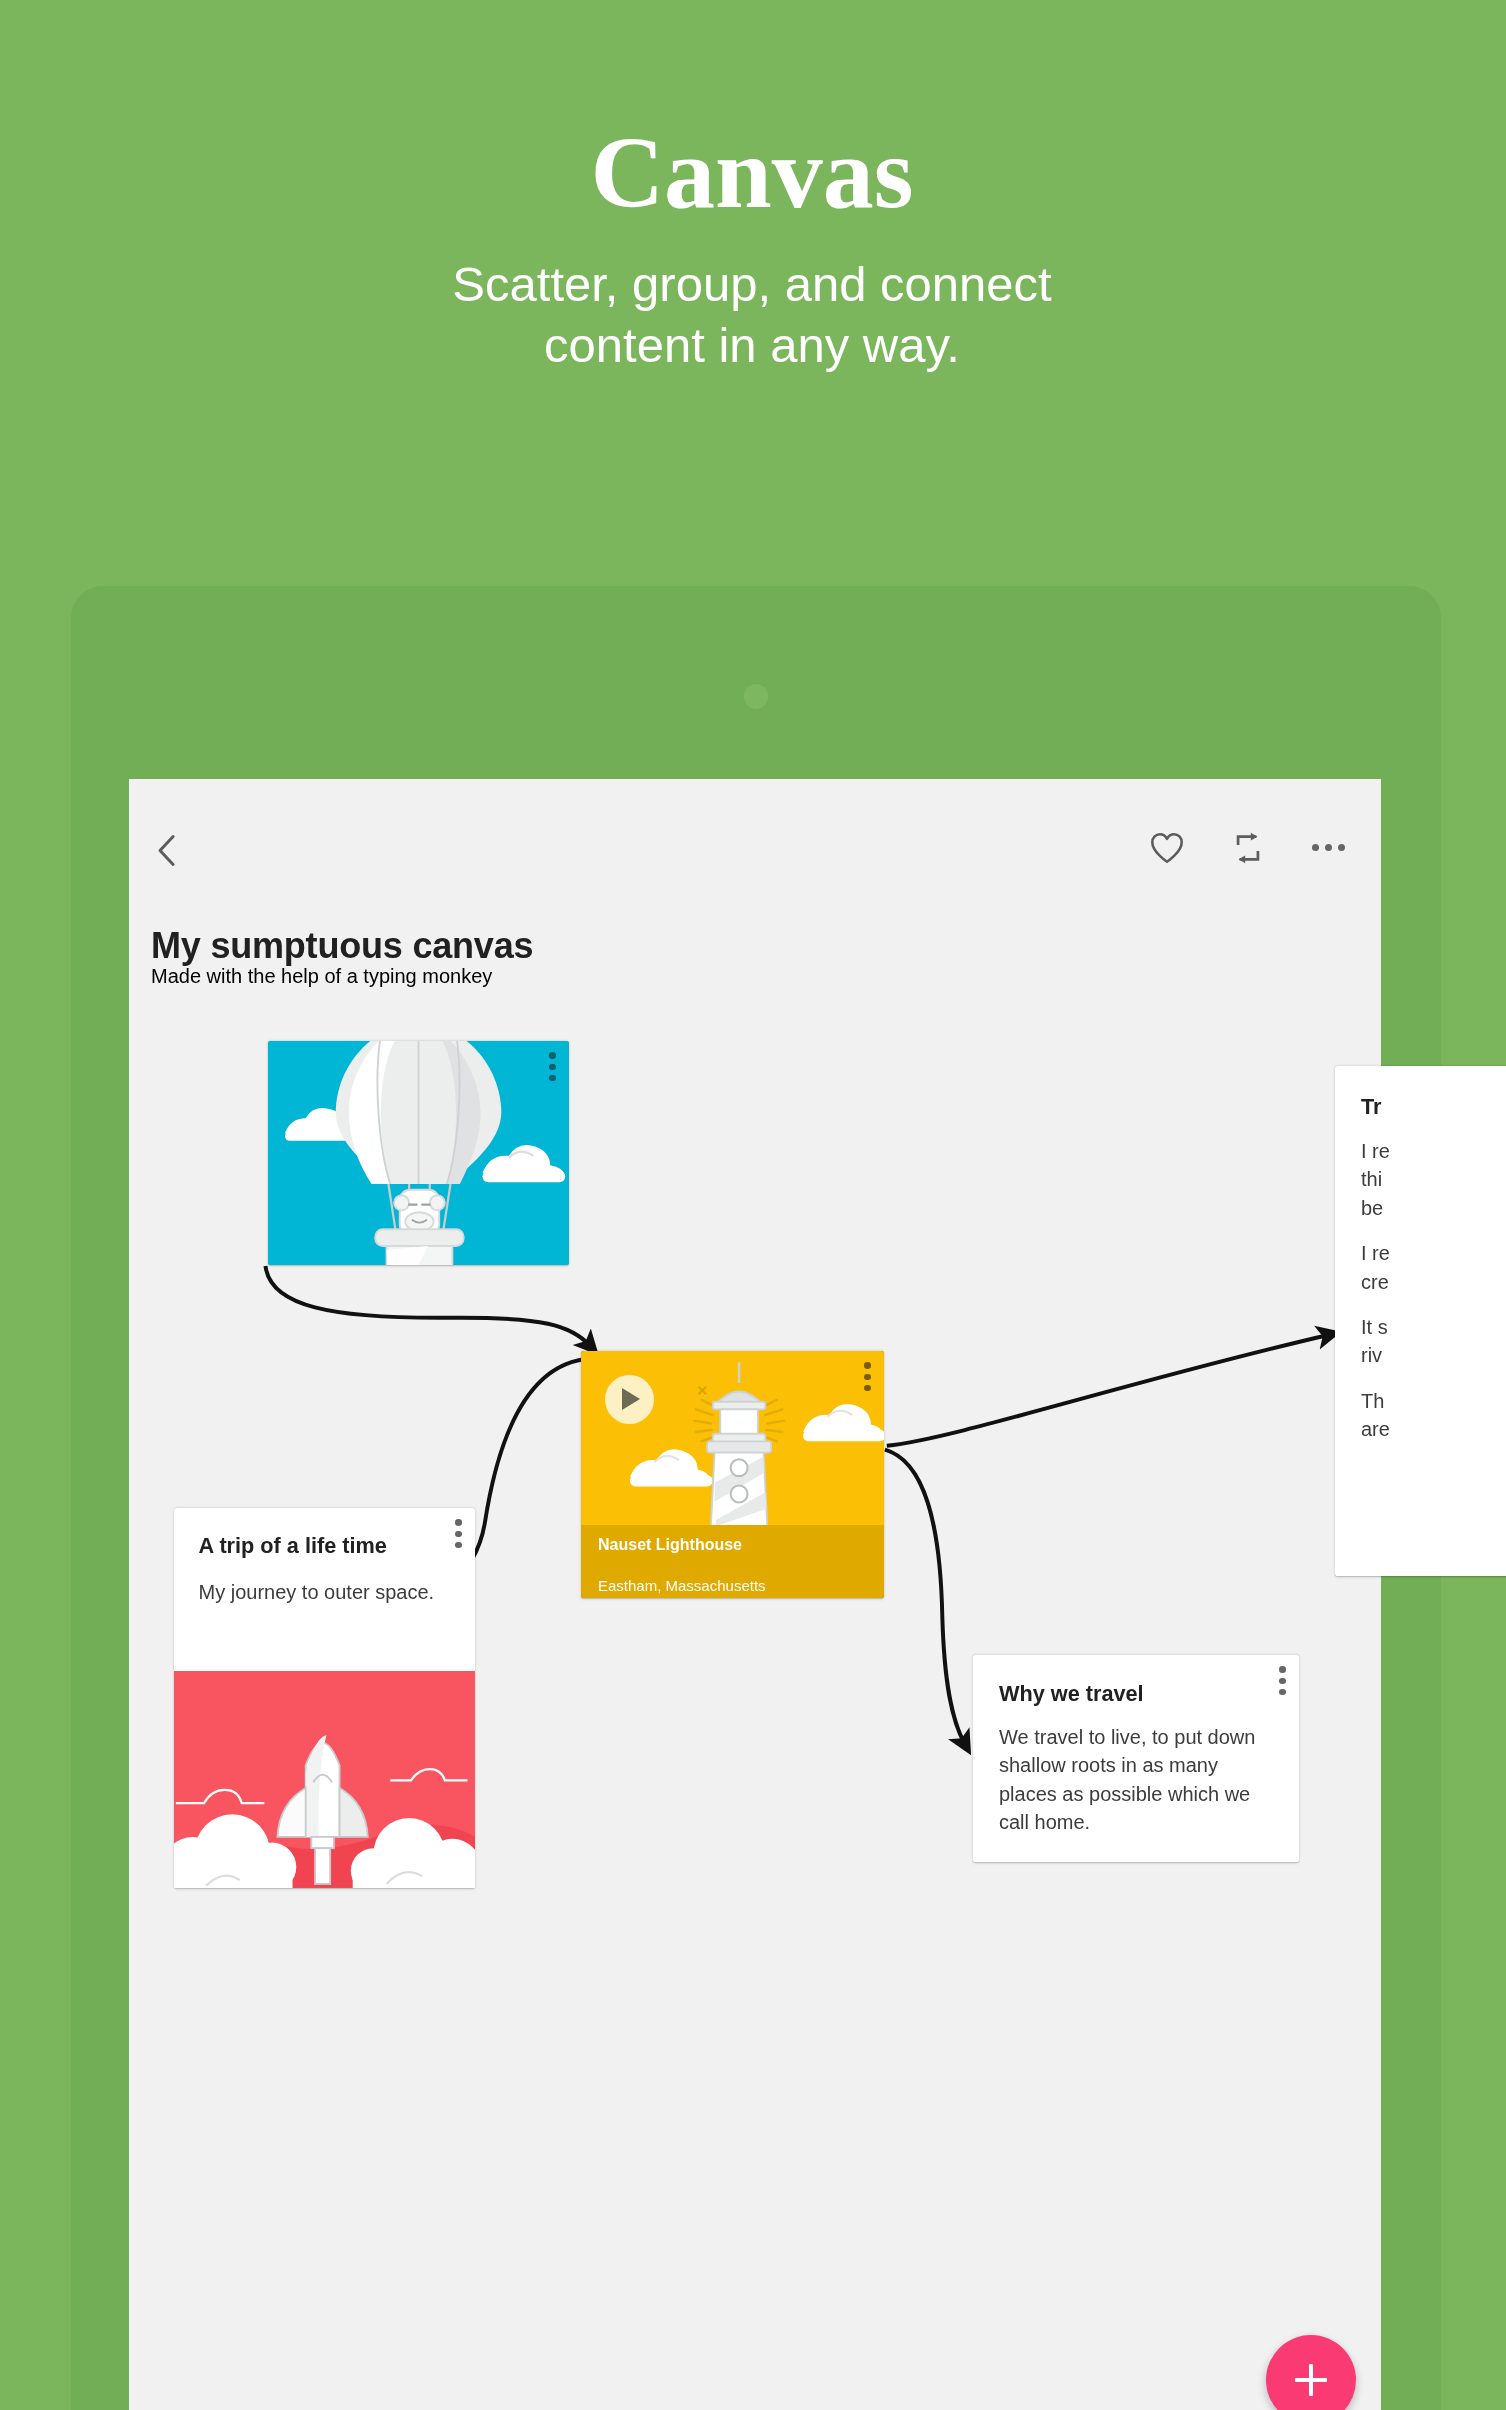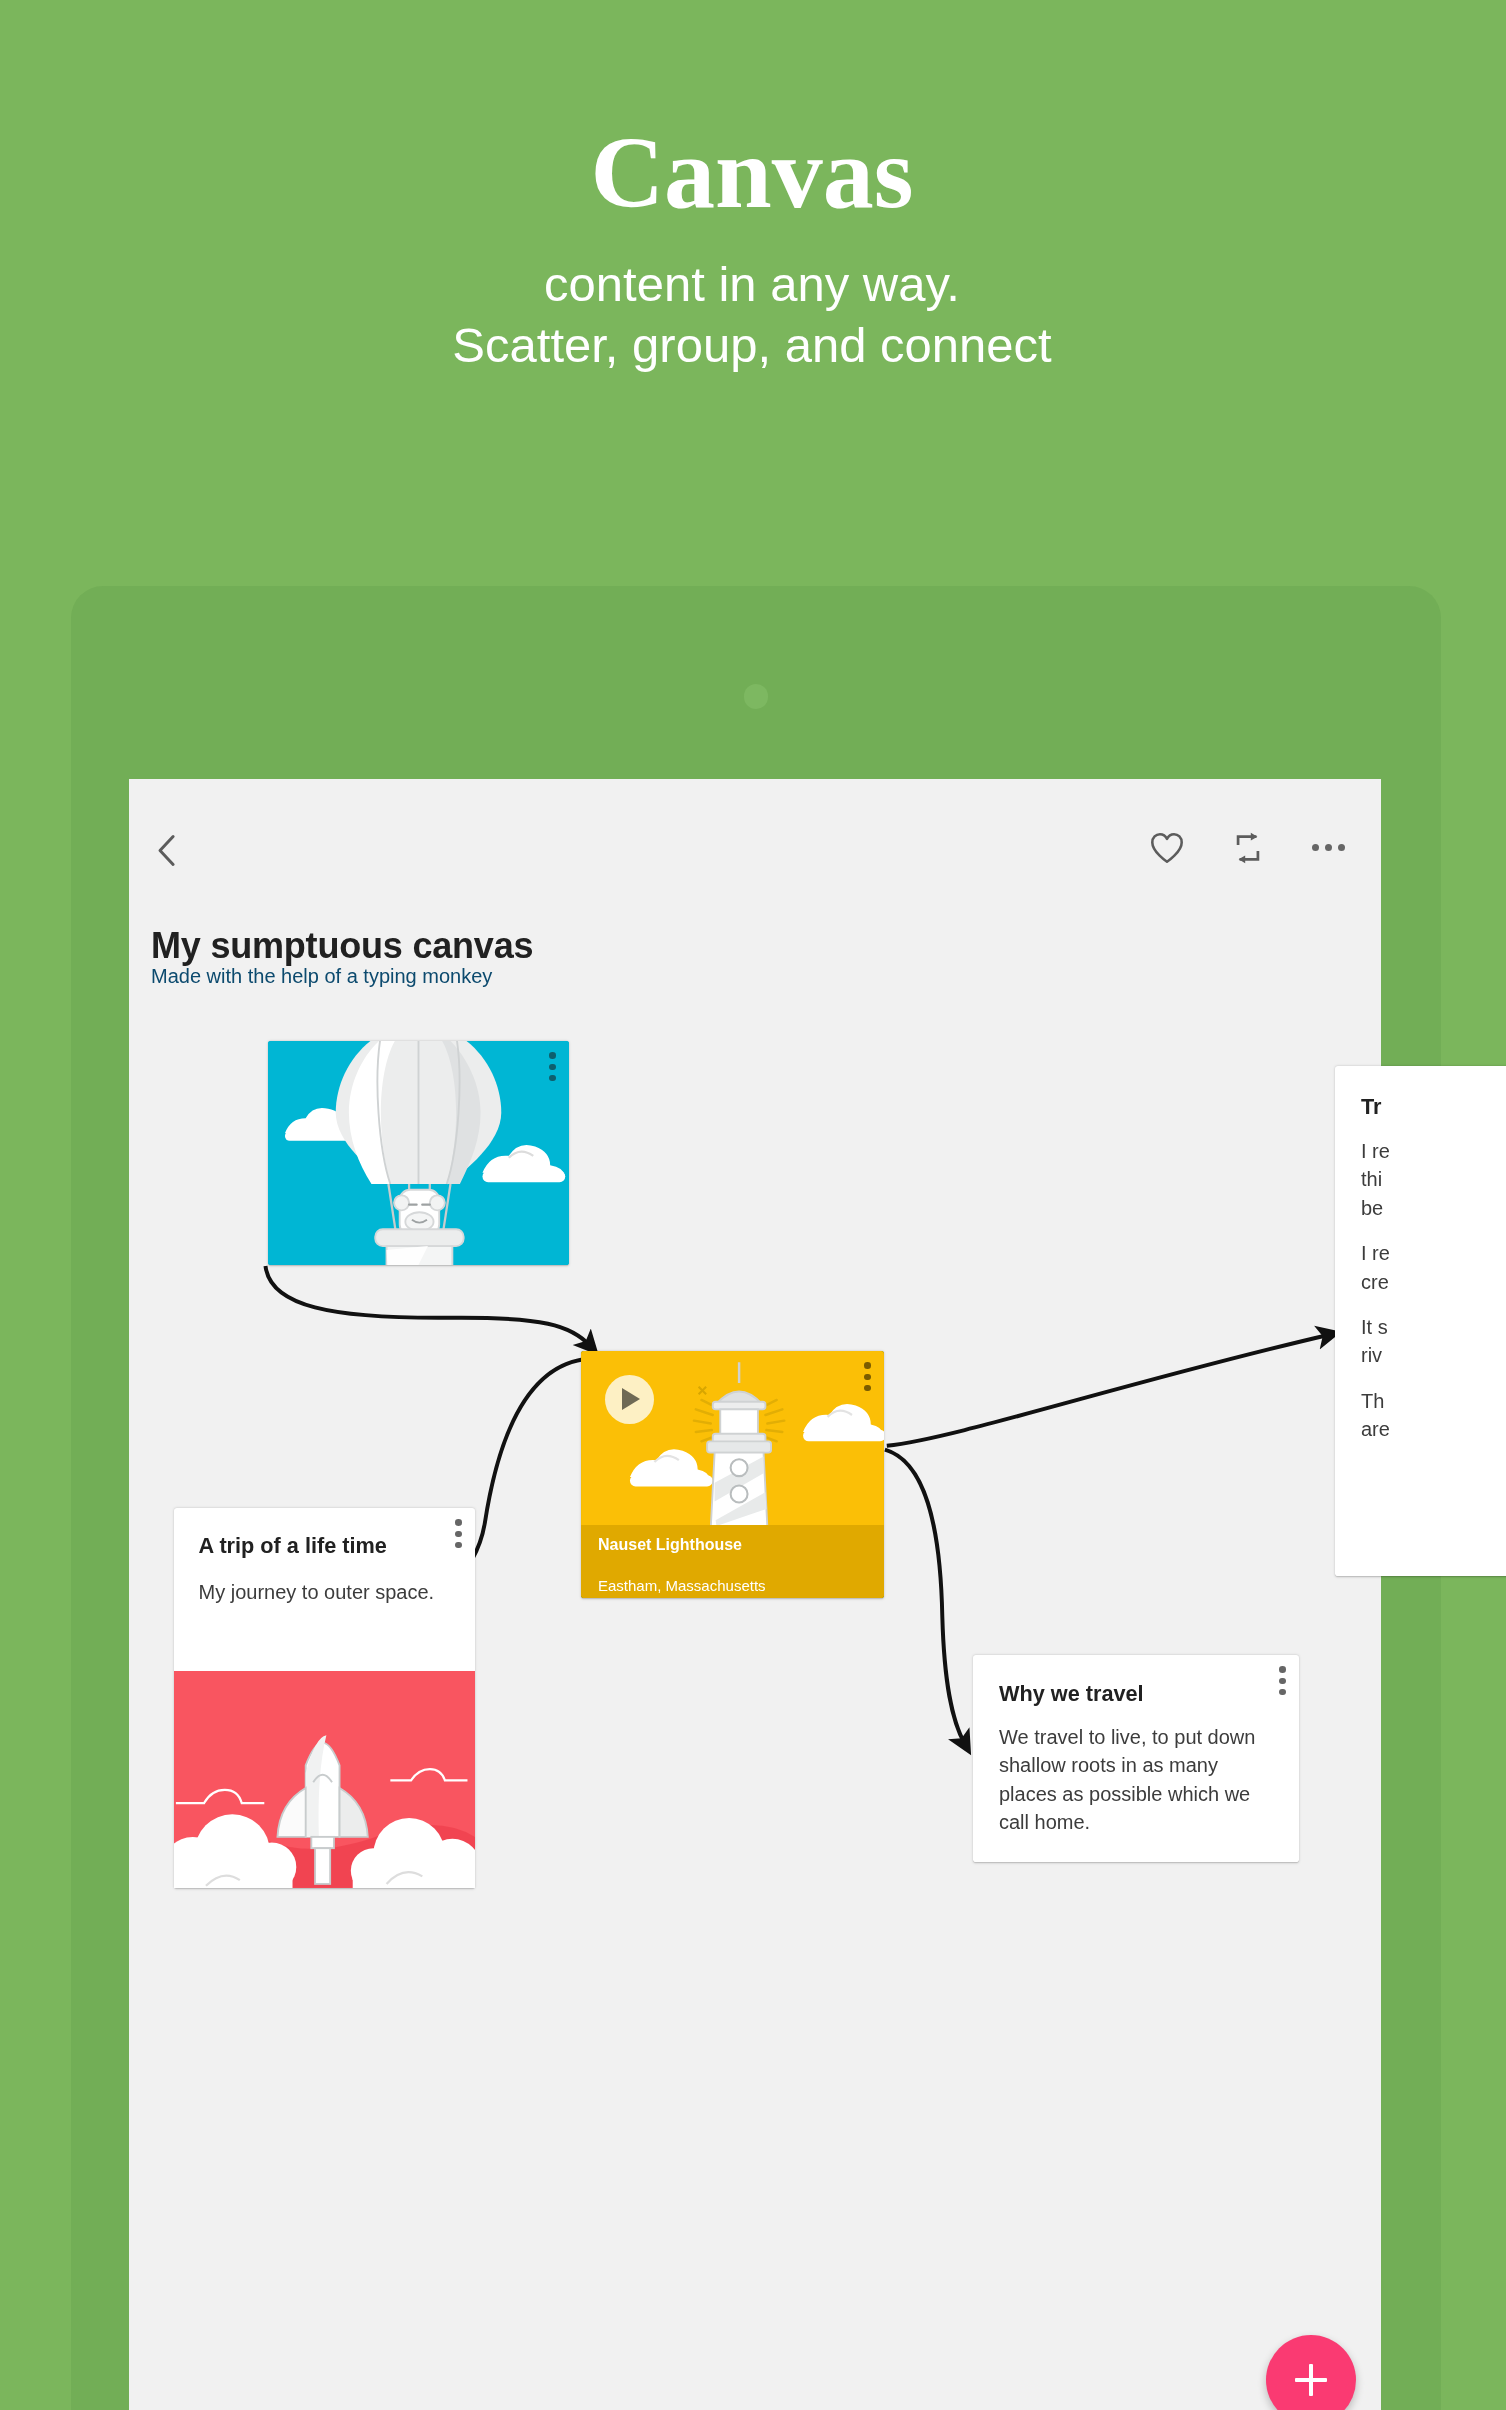--- a/index.html
+++ b/index.html
@@ -72,21 +72,21 @@
   .dots-h i { width: 7.5px; height: 7.5px; border-radius: 50%; background: #666; display: block; }
 
   
   .canvas-title {
     position: absolute; left: 151px; top: 925px;
     font-size: 36px; font-weight: 700; color: #212121;
     letter-spacing: -0.2px;
   }
   .canvas-sub {
     position: absolute; left: 151px; top: 965px;
-    font-size: 20px; font-weight: 400; color: #0c4a6e;
+    font-size: 20px; font-weight: 400; color: #000000;
   }
 
   
   .card {
     position: absolute;
     background: #fff;
     box-shadow: 0 0.9px 2.8px rgba(0,0,0,0.18), 0 0.9px 0.9px rgba(0,0,0,0.10);
     border-radius: 2.8px;
   }
   .card-menu {
@@ -175,22 +175,22 @@
 
   
   .connectors { position: absolute; left: 0; top: 0; width: 1252px; height: 1632px; pointer-events: none; }
 </style>
 </head>
 <body>
 
 <div class="promo">
   <div class="promo-title">Canvas</div>
   <div class="promo-sub">
+    <div>Scatter, group, and connect</div>
     <div>content in any way.</div>
-    <div>Scatter, group, and connect</div>
   </div>
 </div>
 
 <div class="device">
   <div class="device-camera"></div>
 </div>
 
 <div class="screen"></div>
 
 <div class="back-btn">

